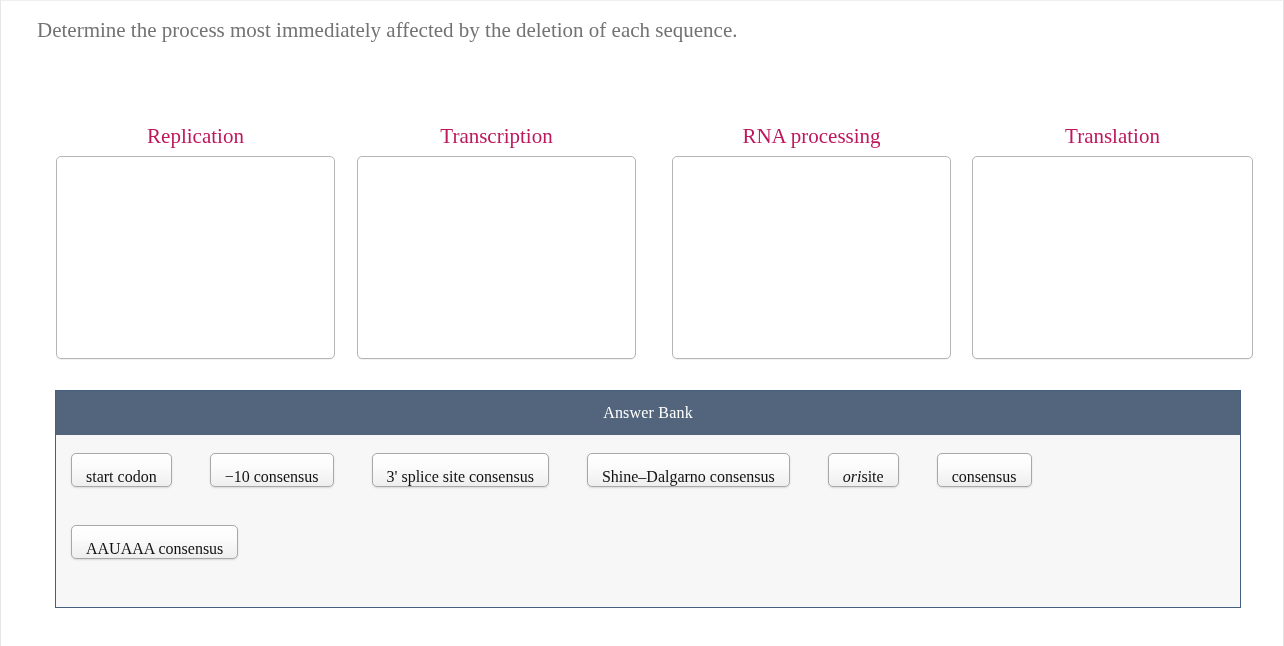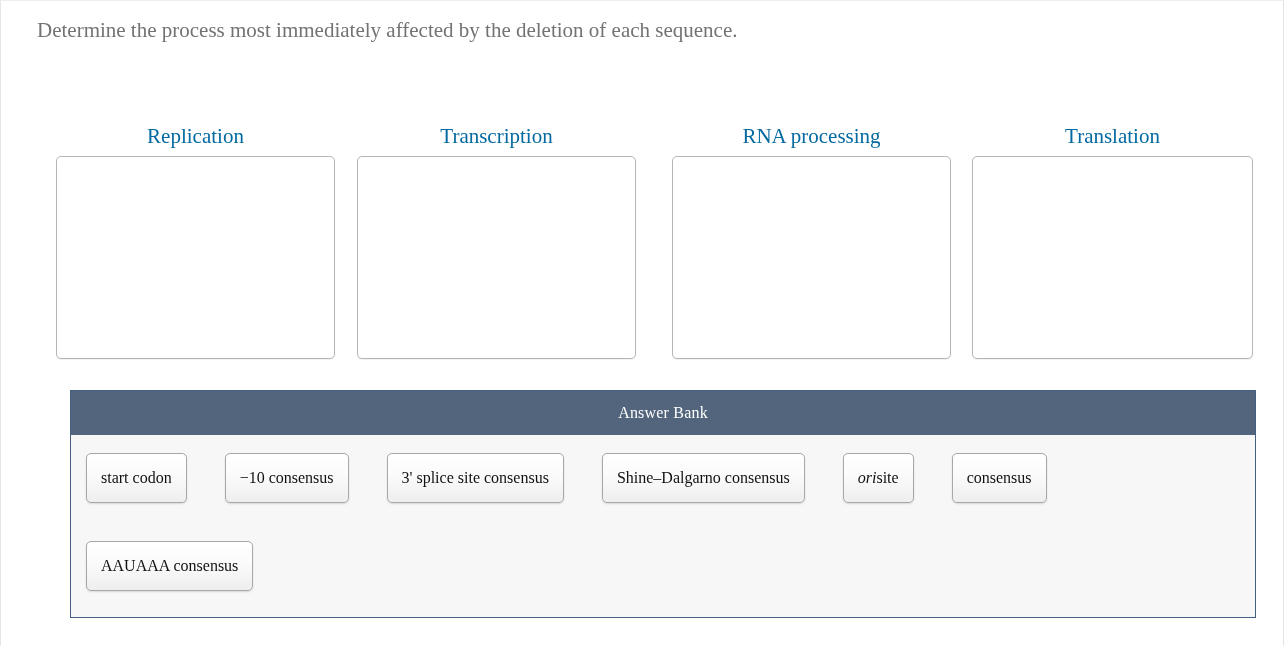--- a/index.html
+++ b/index.html
@@ -46,21 +46,21 @@
     align-items: flex-start;
   }
   .category {
     display: flex;
     flex-direction: column;
     align-items: center;
   }
   .category-label {
     font-size: 21px;
     line-height: 26px;
-    color: #0369a1;
+    color: #be185d;
     margin-bottom: 7px;
     white-space: nowrap;
   }
   .dropzone {
     box-sizing: border-box;
     height: 203px;
     background: #ffffff;
     border: 1px solid #b5b5b5;
     border-radius: 5px;
     box-shadow: 0 1px 1px rgba(0,0,0,0.06);
@@ -76,21 +76,20 @@
   .cat-3 .dropzone { width: 281px; }
 
   
   .answer-bank {
     position: absolute;
     left: 54px;
     top: 389px;
     width: 1186px;
     box-sizing: border-box;
     border: 1px solid #44607f;
-    margin-left: 15px;
   }
   .answer-bank-header {
     height: 44px;
     background: #52657c;
     color: #ffffff;
     font-size: 16px;
     display: flex;
     align-items: center;
     justify-content: center;
     letter-spacing: 0.2px;
@@ -104,24 +103,24 @@
     display: flex;
     align-items: flex-start;
     flex-wrap: nowrap;
   }
   .tile-row + .tile-row {
     margin-top: 38px;
   }
 
   .tile {
     box-sizing: border-box;
-    height: 50px;
+    height: 34px;
     padding: 0 14px;
     display: inline-flex;
-    align-items: center;
+    align-items: flex-end;
     justify-content: center;
     font-size: 16px;
     color: #111111;
     white-space: nowrap;
     background: linear-gradient(to bottom, #ffffff 0%, #fbfbfb 42%, #eeeeee 100%);
     border: 1px solid #a8a8a8;
     border-radius: 5px;
     box-shadow: 0 1px 2px rgba(0,0,0,0.13);
     cursor: move;
   }

